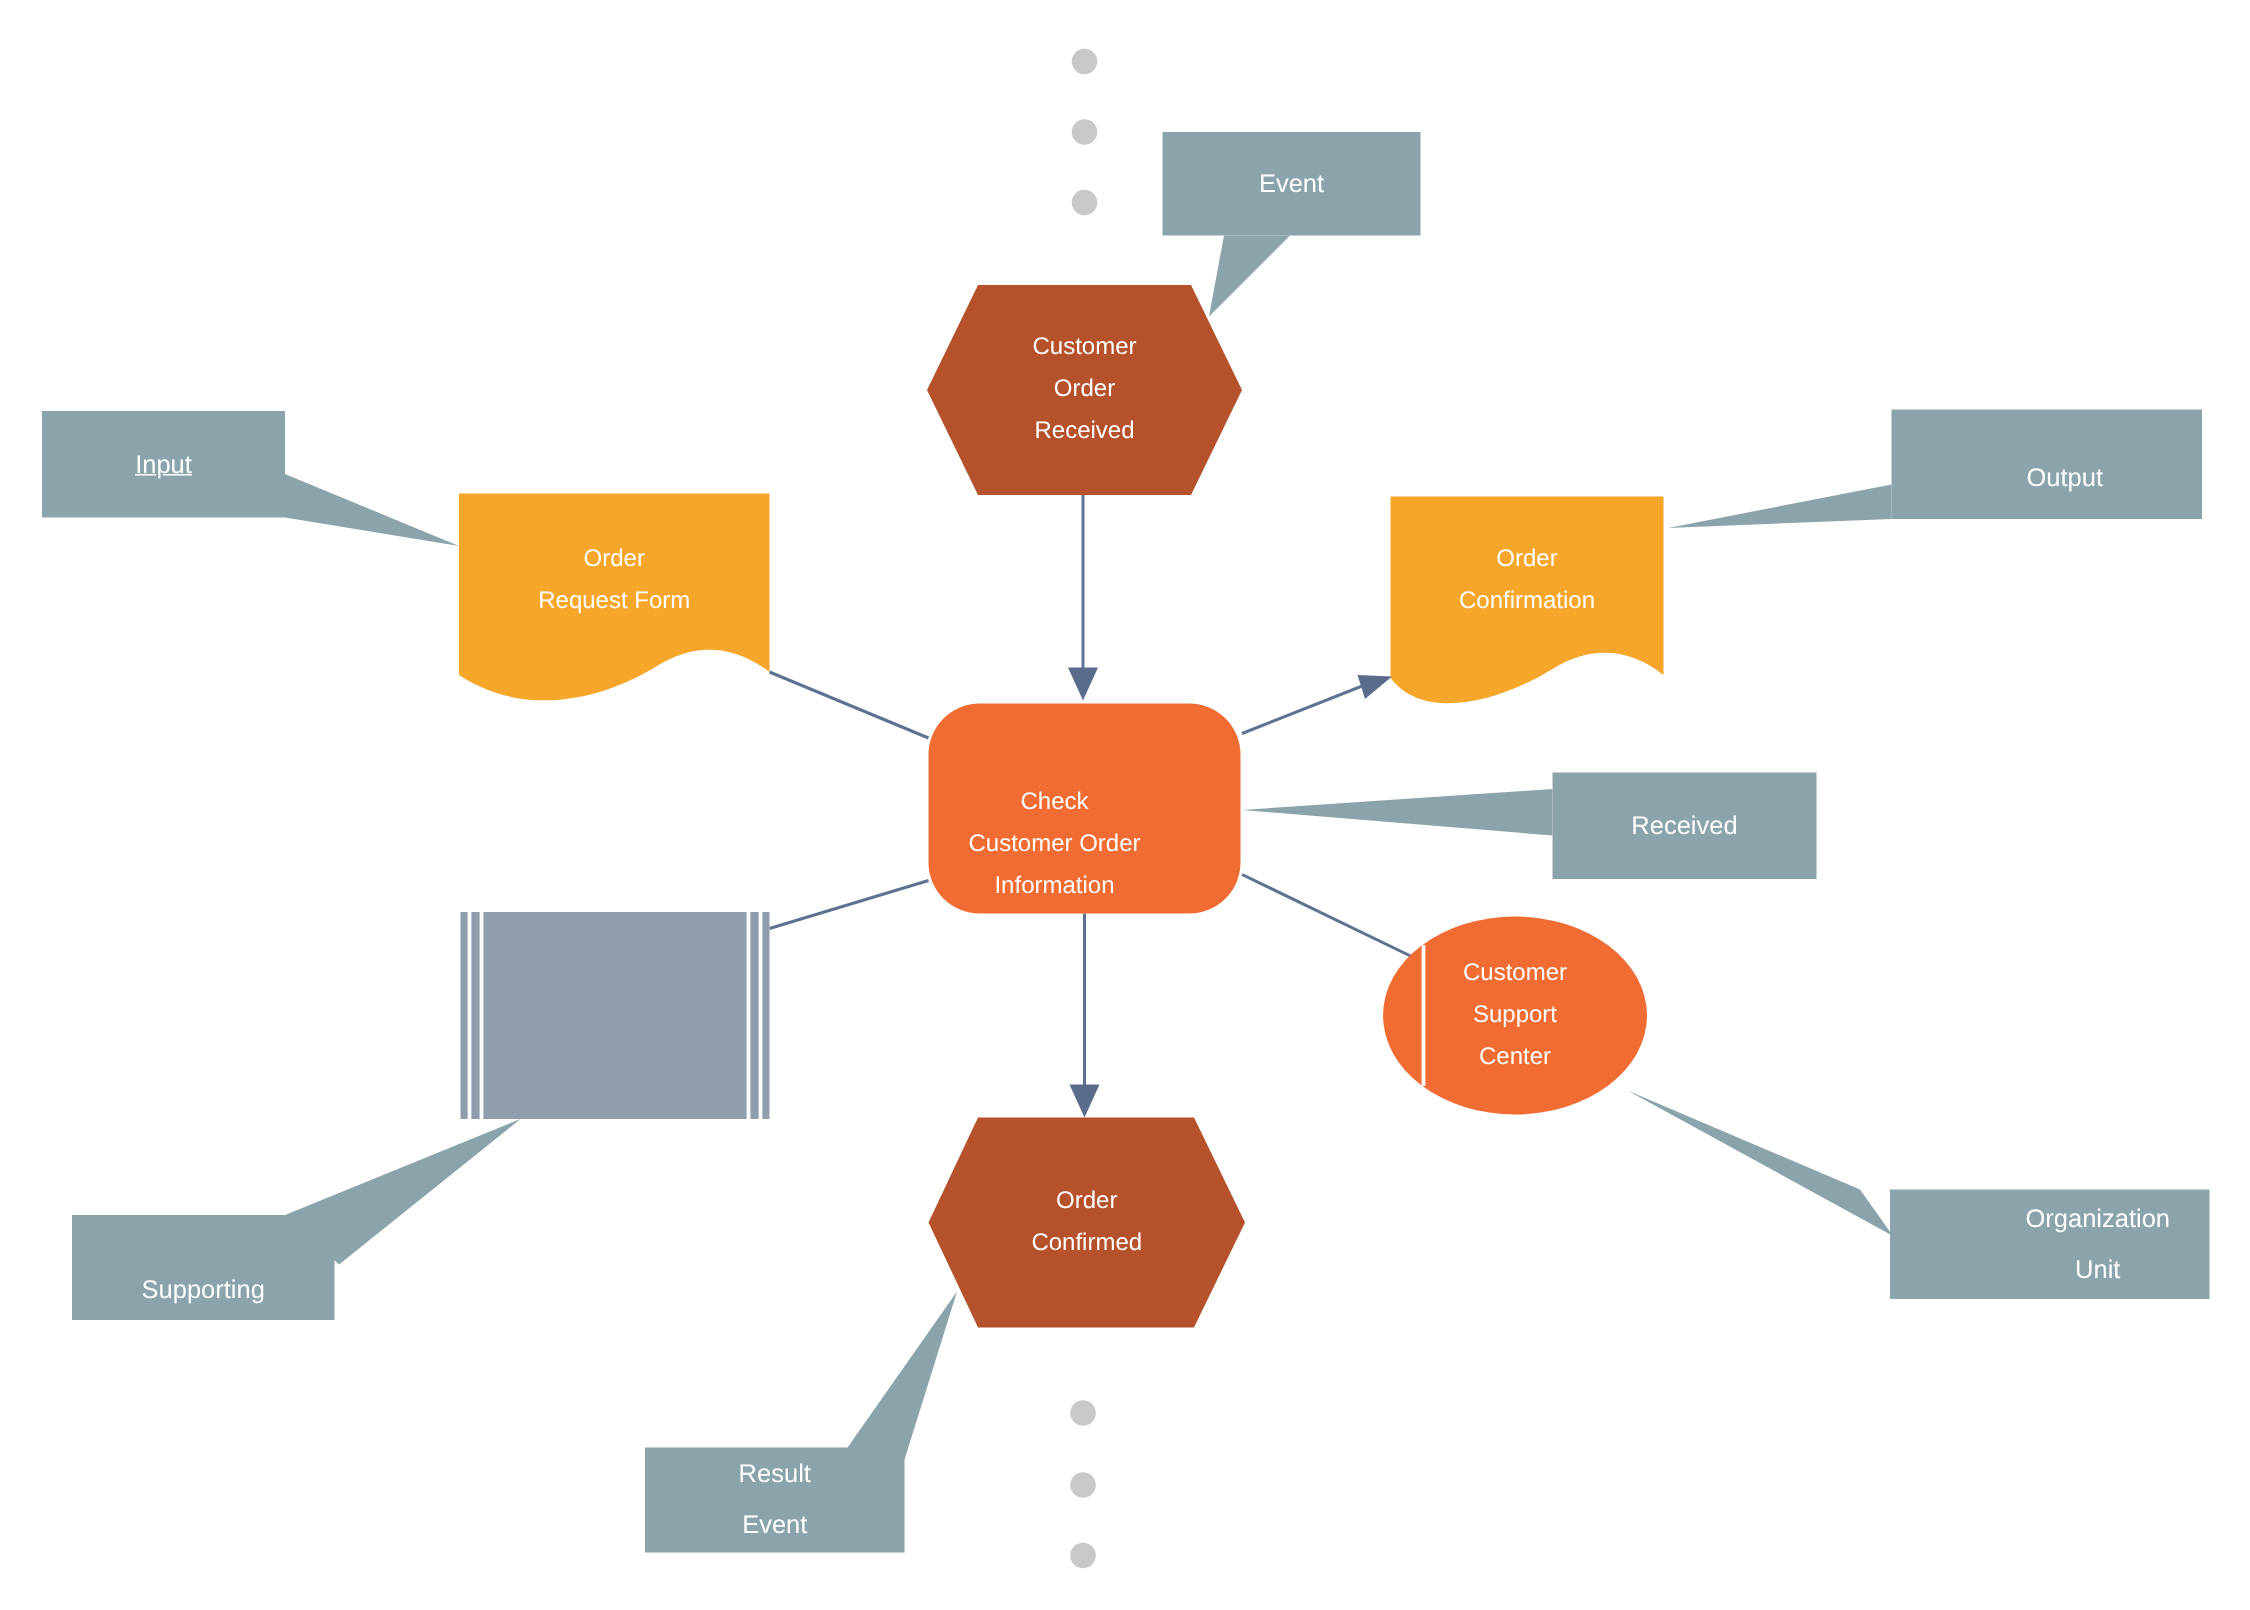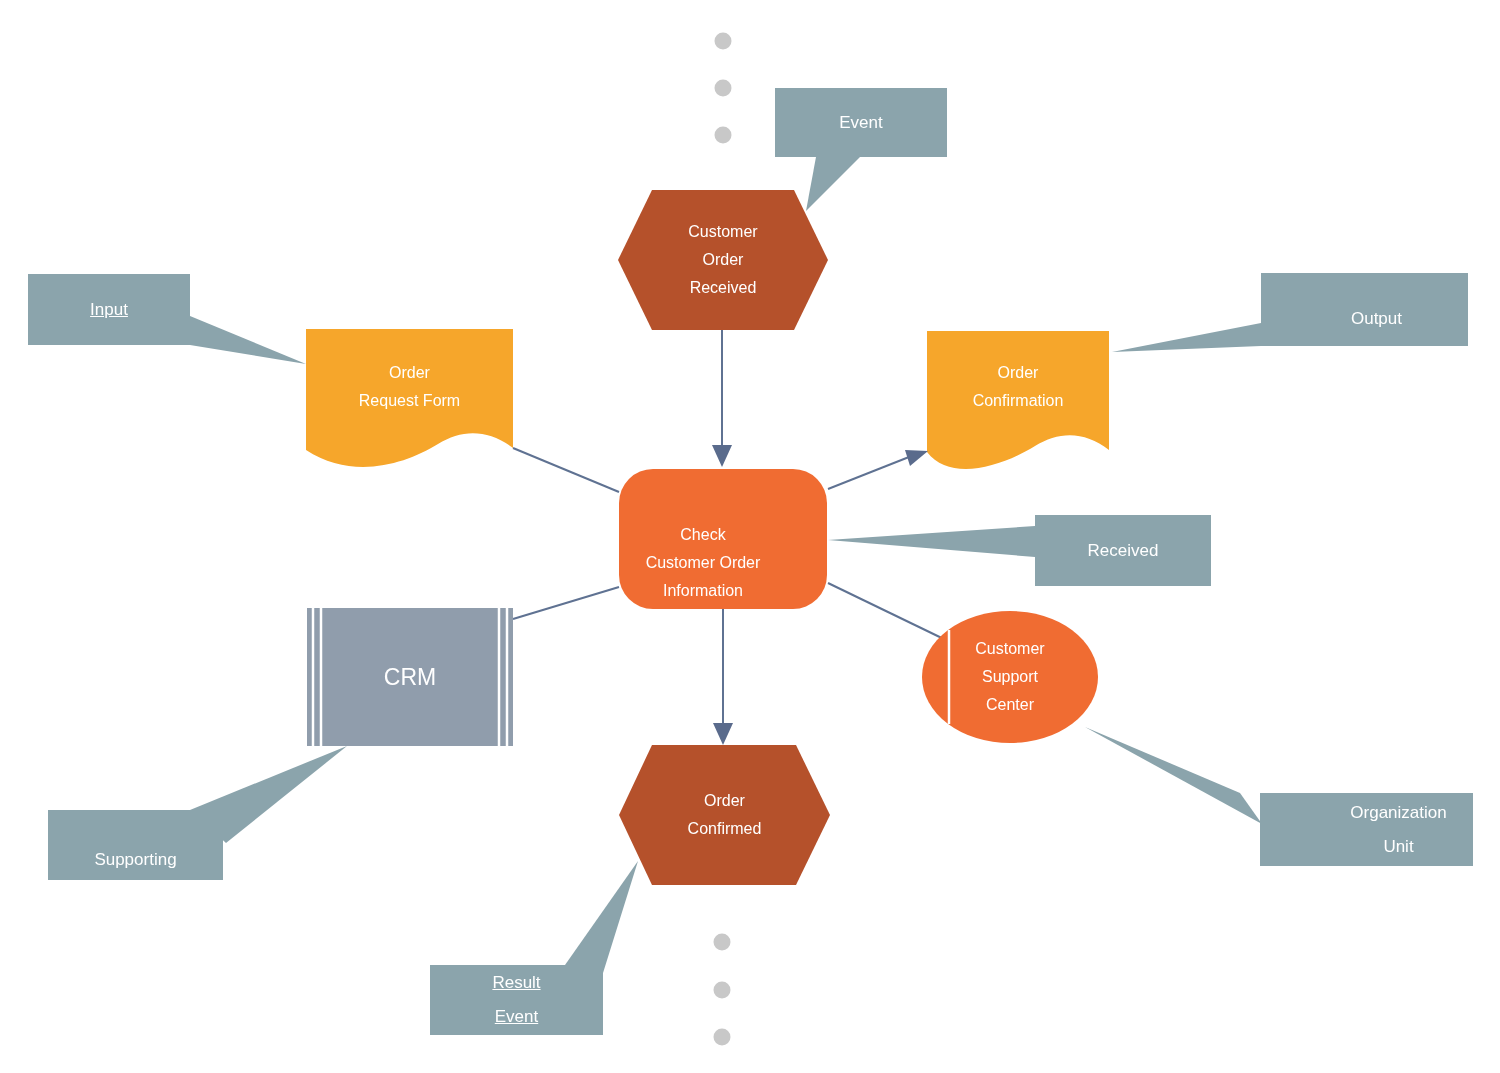--- a/index.html
+++ b/index.html
@@ -100,21 +100,20 @@
   <div class="lbl node-lbl" style="left:306px; top:329px; width:207px; height:115px;">Order
 Request Form</div>
 
   <div class="lbl node-lbl" style="left:927px; top:331px; width:182px; height:112px;">Order
 Confirmation</div>
 
   <div class="lbl node-lbl" style="left:619px; top:469px; width:168px; height:140px;margin-top:24px;">Check
 Customer Order
 Information</div>
 
-  <div class="lbl crm-lbl" style="left:307px; top:608px; width:206px; height:138px;">CRM</div>
 
   <div class="lbl node-lbl" style="left:922px; top:611px; width:176px; height:132px;">Customer
 Support
 Center</div>
 
   <div class="lbl node-lbl" style="left:619px; top:745px; width:211px; height:140px;">Order
 Confirmed</div>
 
   <div class="lbl callout-lbl" style="left:775px; top:88px; width:172px; height:69px;">Event</div>
 
@@ -123,16 +122,16 @@
   <div class="lbl callout-lbl" style="left:1261px; top:273px; width:207px; height:92px;margin-left:12px;">Output</div>
 
   <div class="lbl callout-lbl" style="left:1035px; top:515px; width:176px; height:71px;">Received</div>
 
   <div class="lbl callout-lbl" style="left:48px; top:810px; width:175px; height:70px;margin-top:32px;">Supporting
 System</div>
 
   <div class="lbl callout-lbl" style="left:1260px; top:793px; width:213px; height:73px;padding-left:32px;">Organization
 Unit</div>
 
-  <div class="lbl callout-lbl" style="left:430px; top:965px; width:173px; height:70px;text-decoration:underline;">Result
+  <div class="lbl callout-lbl" style="left:430px; top:965px; width:173px; height:70px;">Result
 Event</div>
 
 </div>
 
 </body></html>

